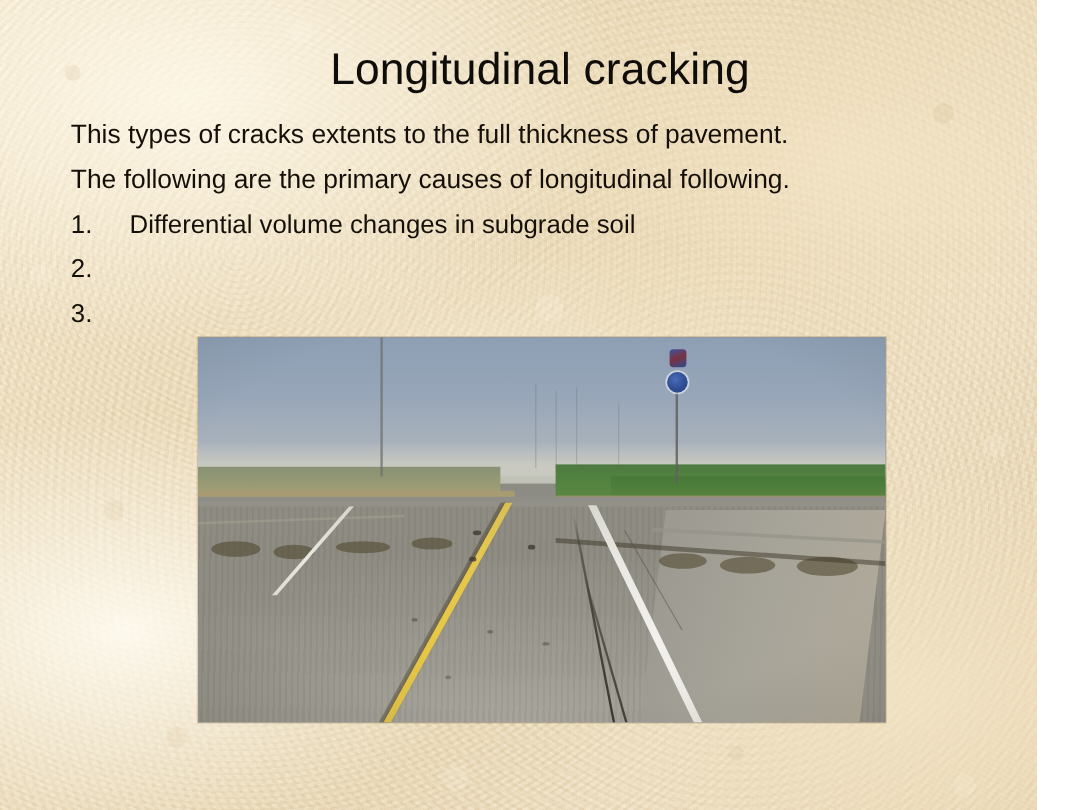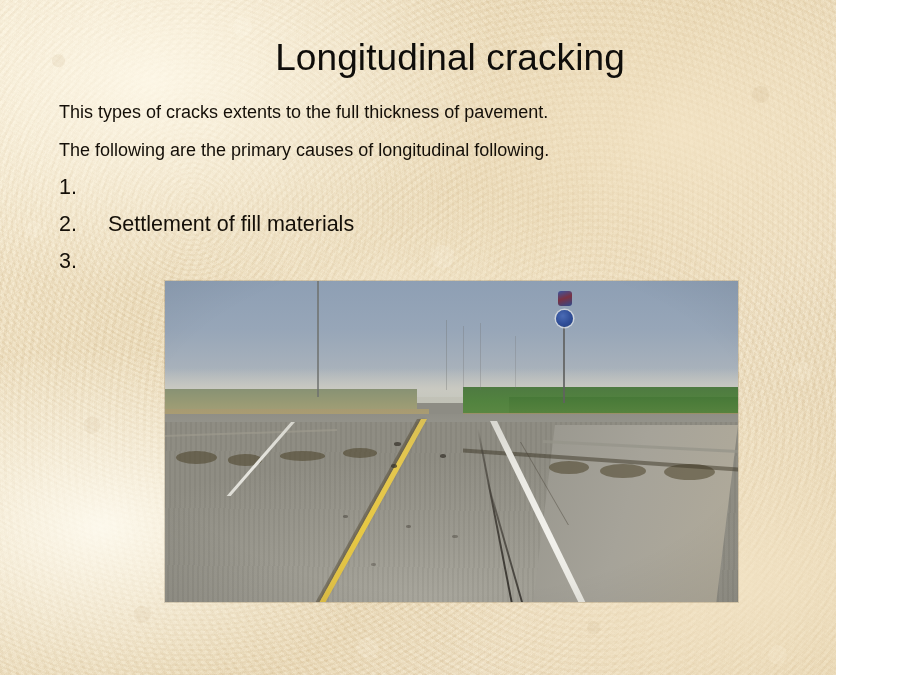--- a/index.html
+++ b/index.html
@@ -24,20 +24,21 @@
       radial-gradient(ellipse 55% 40% at 82% 20%, rgba(245,230,200,0.75), rgba(245,230,200,0) 72%),
       radial-gradient(ellipse 50% 38% at 12% 78%, rgba(255,252,242,0.9), rgba(255,252,242,0) 70%),
       radial-gradient(ellipse 52% 40% at 88% 86%, rgba(243,228,198,0.8), rgba(243,228,198,0) 72%),
       radial-gradient(ellipse 44% 30% at 50% 50%, rgba(252,244,224,0.6), rgba(252,244,224,0) 75%),
       repeating-radial-gradient(circle at 23% 31%, rgba(206,180,136,0.11) 0 2px, rgba(255,248,228,0.09) 2px 5px),
       repeating-radial-gradient(circle at 71% 64%, rgba(200,172,126,0.10) 0 3px, rgba(255,250,232,0.08) 3px 7px),
       repeating-linear-gradient(27deg, rgba(196,168,122,0.07) 0 2px, rgba(255,249,230,0.06) 2px 4px),
       repeating-linear-gradient(-38deg, rgba(188,160,114,0.06) 0 3px, rgba(255,250,234,0.05) 3px 6px),
       repeating-linear-gradient(94deg, rgba(205,180,138,0.05) 0 4px, rgba(255,248,226,0.04) 4px 9px),
       linear-gradient(128deg, #f7ecd4 0%, #eedfc0 26%, #e8d6b2 52%, #efe1c6 74%, #e6d3ae 100%);
+    padding-left: 28px;
   }
 
   
   #slide::before {
     content: "";
     position: absolute;
     inset: 0;
     pointer-events: none;
     opacity: 0.55;
     background-image:
@@ -82,21 +83,21 @@
 
   .body-block {
     position: absolute;
     top: 93px;
     left: 59px;
     width: 700px;
     color: #140f08;
   }
 
   .para {
-    font-size: 18px;
+    font-size: 22px;
     line-height: 38px;
     white-space: nowrap;
   }
 
   .list {
     margin: 0;
     padding: 0;
     list-style: none;
   }
   .list-item {
@@ -307,24 +308,24 @@
 
     <div class="body-block">
 
       <div class="para">This types of cracks extents to the full thickness of pavement.</div>
 
       <div class="para">The following are the primary causes of longitudinal following.</div>
 
       <ol class="list">
         <li class="list-item">
           <span class="list-num">1.</span>
+          <span class="list-text">Differential volume changes in subgrade soil</span>
         </li>
         <li class="list-item">
           <span class="list-num">2.</span>
-          <span class="list-text">Settlement of fill materials</span>
         </li>
         <li class="list-item">
           <span class="list-num">3.</span>
         </li>
       </ol>
     </div>
 
     <div class="photo">
 
       <div class="layer sky"></div>

